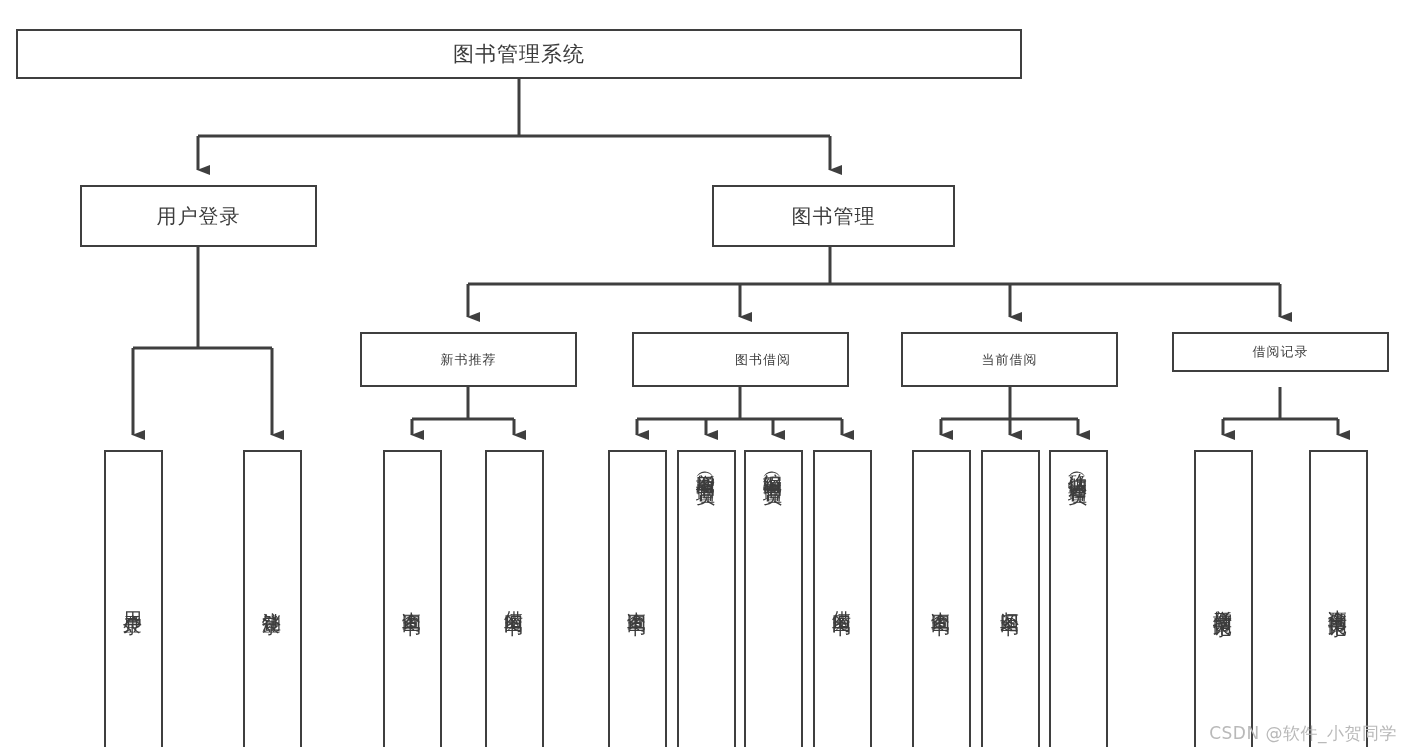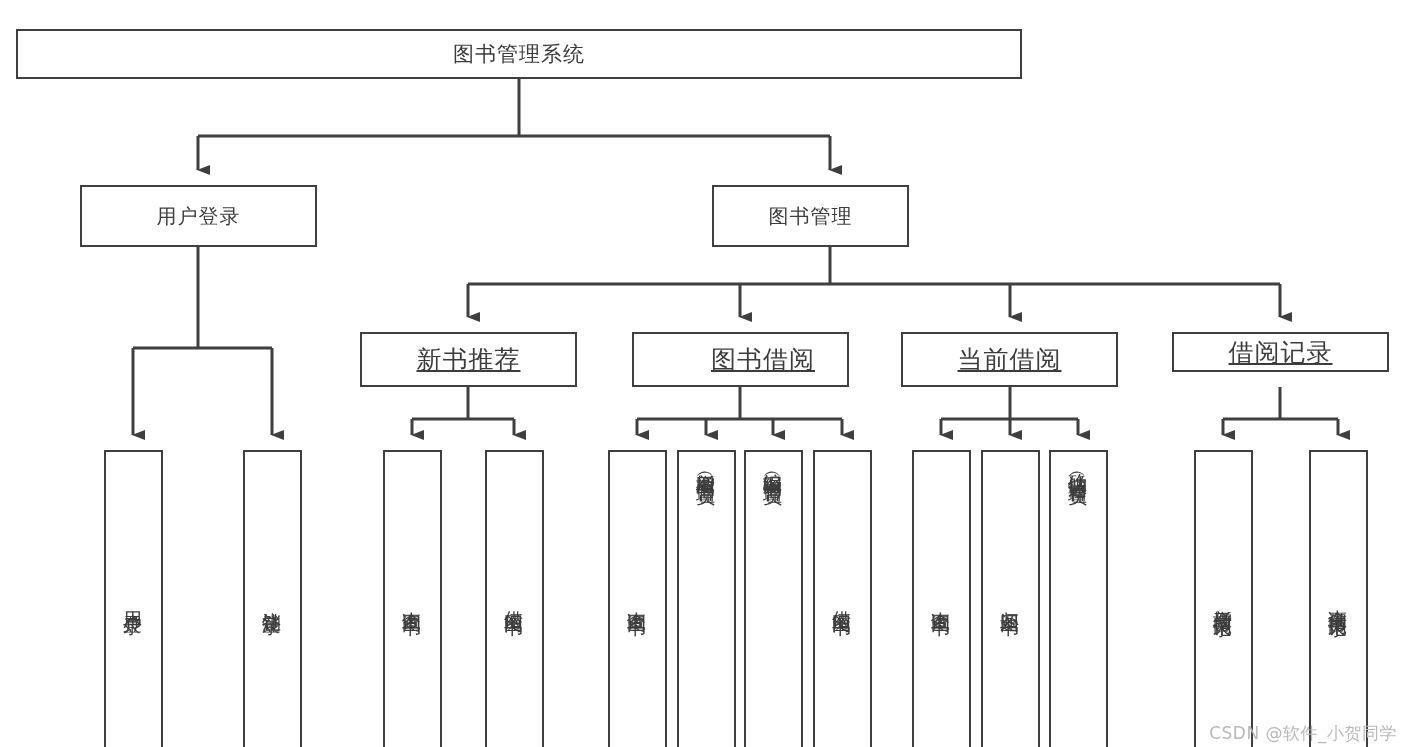--- a/index.html
+++ b/index.html
@@ -42,23 +42,22 @@
   }
   .node-root {
     font-size: 21px;
     letter-spacing: 1px;
   }
   .node-l2 {
     font-size: 20px;
     letter-spacing: 1px;
   }
   .node-l3 {
-    font-size: 25px;
+    font-size: 13px;
     letter-spacing: 1px;
-    text-decoration: underline;
   }
   .node-leaf {
     font-size: 19px;
     padding: 6px 0;
     align-items: flex-start;
   }
   .node-leaf .vtext {
     writing-mode: vertical-rl;
     text-orientation: upright;
     line-height: 1.06;
@@ -133,21 +132,21 @@
       <path d="M1280,373 L1280,405"></path>
       <path d="M1223,405 L1338,405"></path>
       <path d="M1223,405 L1223,421" marker-end="url(#arrowhead)"></path>
       <path d="M1338,405 L1338,421" marker-end="url(#arrowhead)"></path>
     </g>
   </svg>
 
   <div class="node node-root" style="left:16px; top:15px; width:1006px; height:50px;">图书管理系统</div>
 
   <div class="node node-l2" style="left:80px; top:171px; width:237px; height:62px;">用户登录</div>
-  <div class="node node-l2" style="left:712px; top:171px; width:197px; height:62px;">图书管理</div>
+  <div class="node node-l2" style="left:712px; top:171px; width:243px; height:62px;">图书管理</div>
 
   <div class="node node-l3" style="left:360px; top:318px; width:217px; height:55px;">新书推荐</div>
   <div class="node node-l3" style="left:632px; top:318px; width:217px; height:55px;padding-left:45px;">图书借阅</div>
   <div class="node node-l3" style="left:901px; top:318px; width:217px; height:55px;">当前借阅</div>
   <div class="node node-l3" style="left:1172px; top:318px; width:217px; height:40px;">借阅记录</div>
 
   <div class="node node-leaf center-v" style="left:104px; top:436px; width:59px; height:299px;">
     <span class="vtext">用户登录</span>
   </div>
   <div class="node node-leaf center-v" style="left:243px; top:436px; width:59px; height:299px;">

